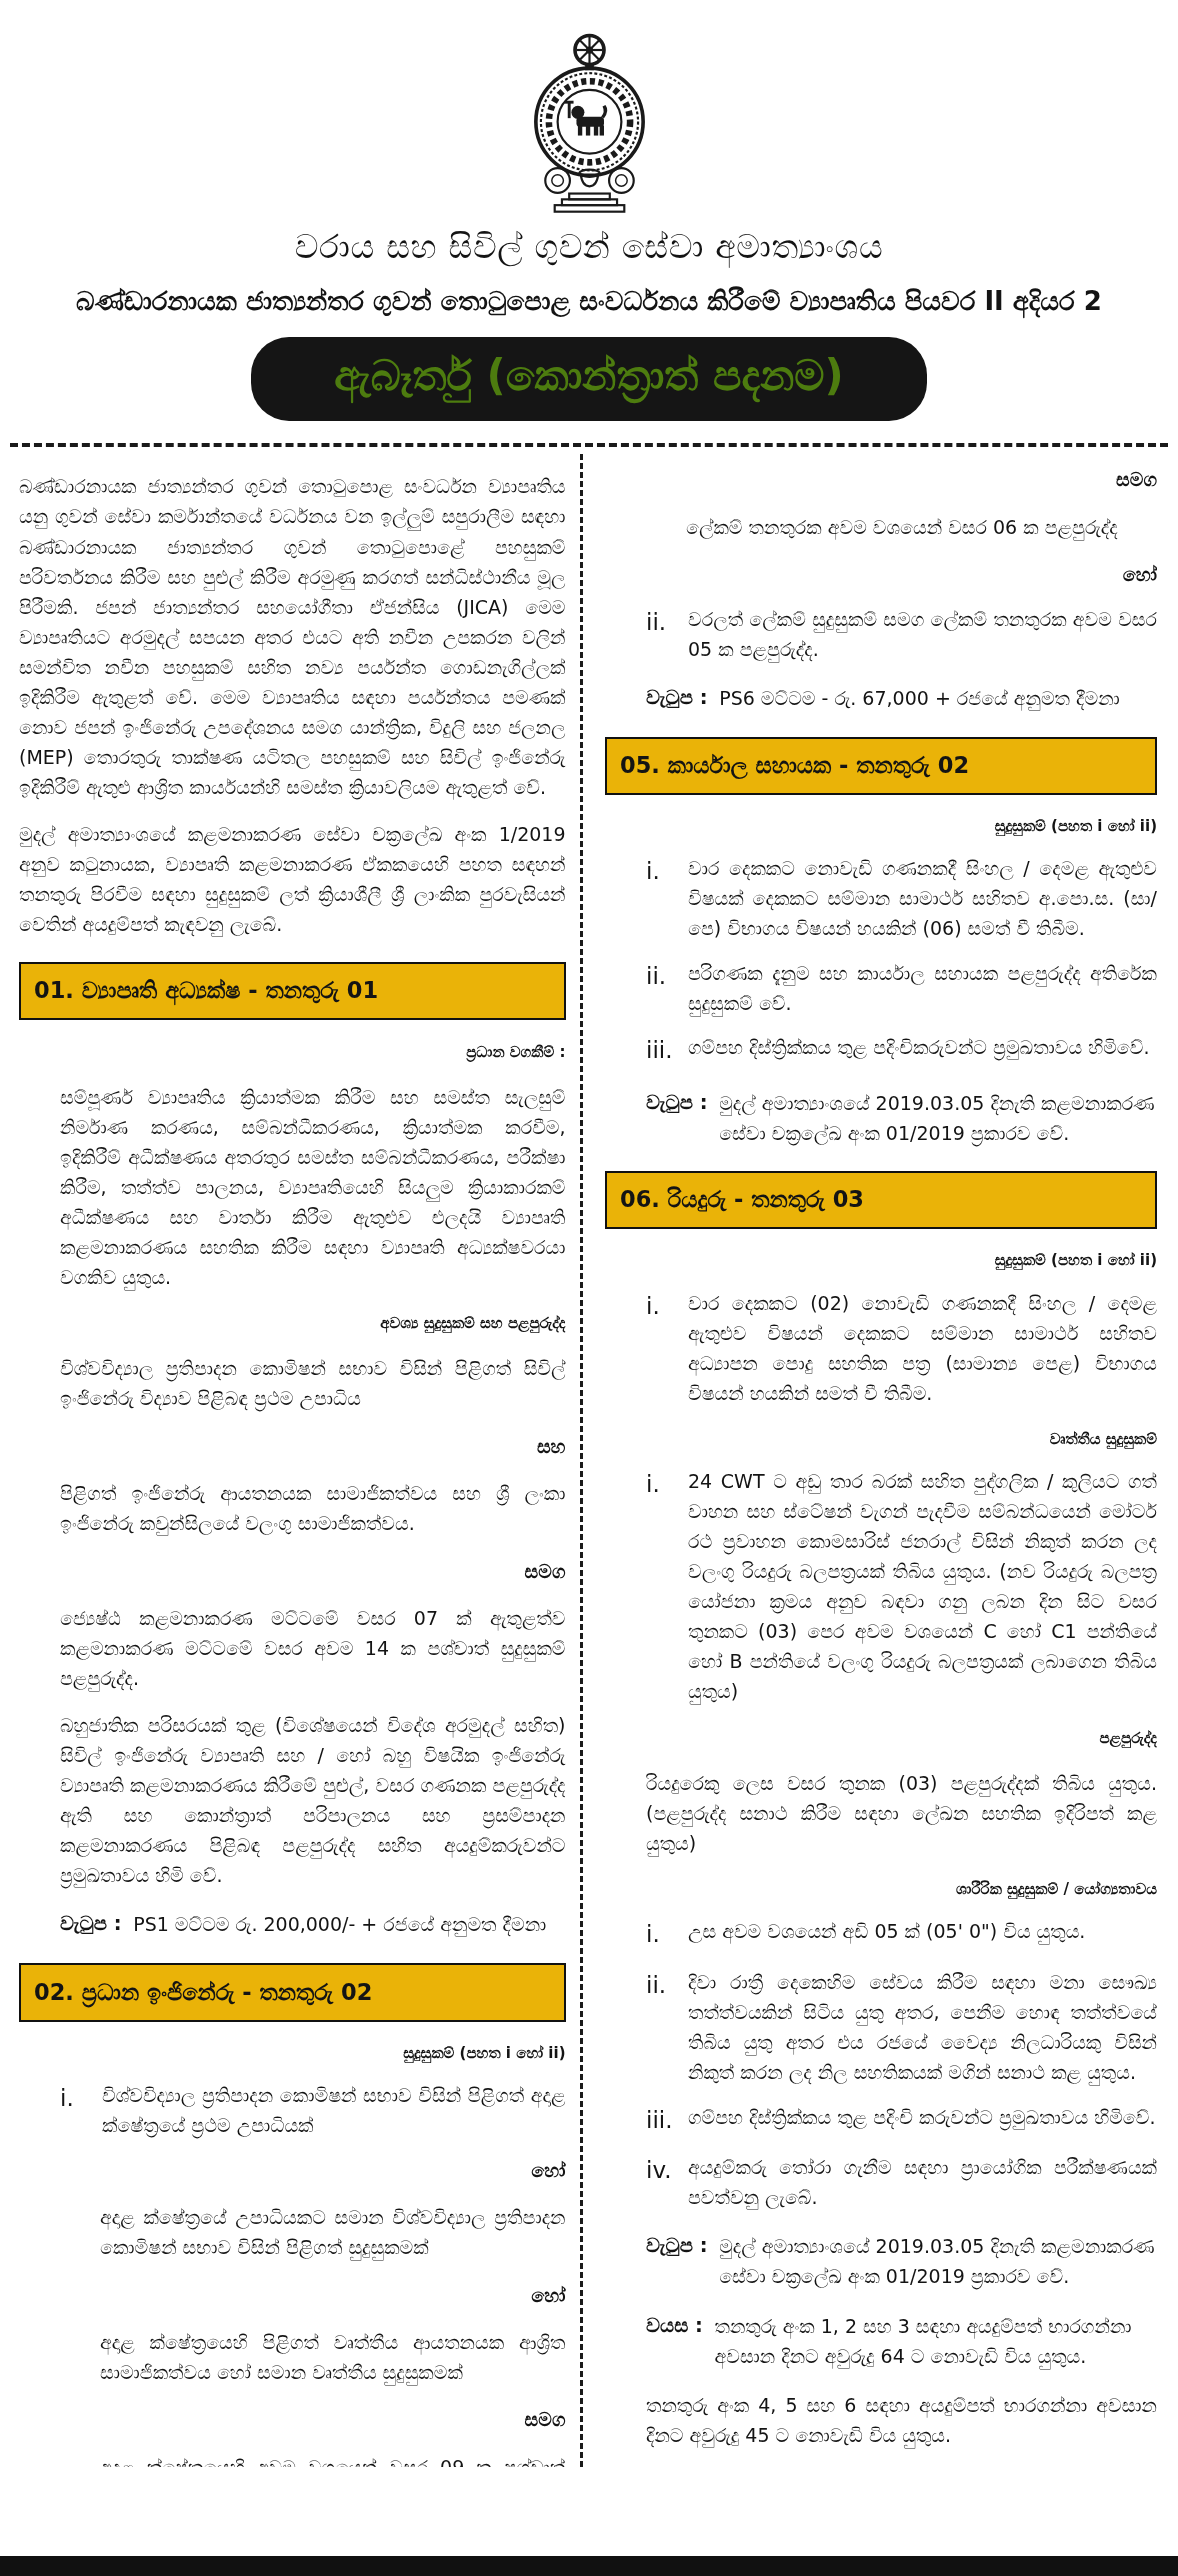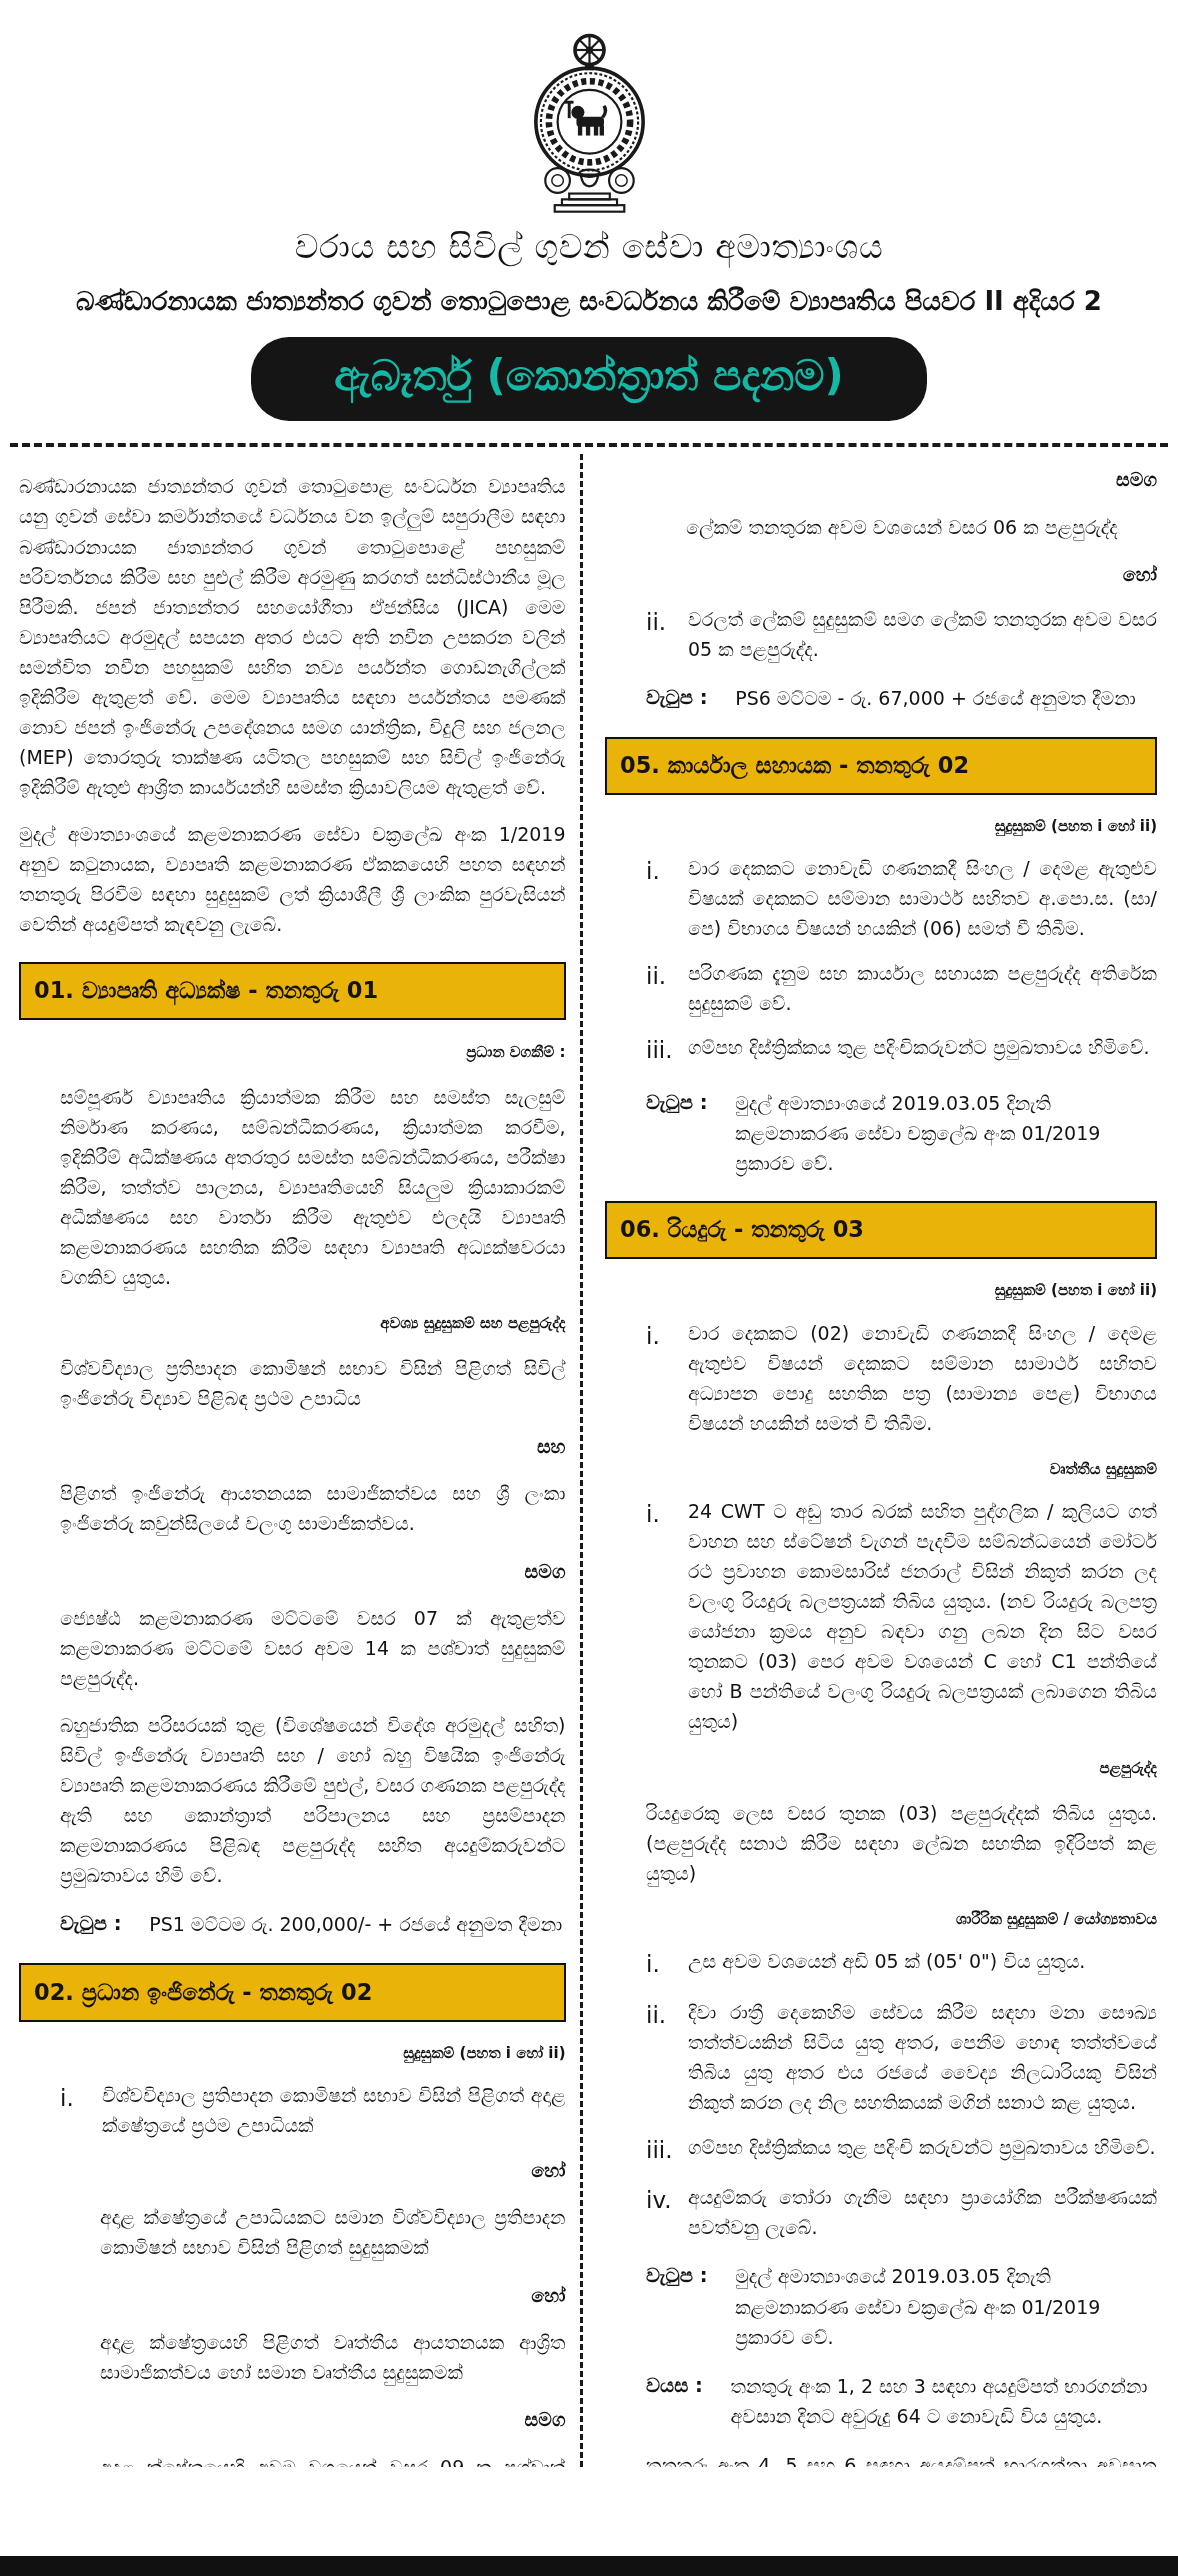--- a/index.html
+++ b/index.html
@@ -4,21 +4,21 @@
 <style>
   html,body{margin:0;padding:0;background:#e8e8e8;}
   .page{width:1178px;height:2576px;margin:0 auto;background:#ffffff;color:#141414;
         font-family:"DejaVu Sans","Liberation Sans",sans-serif;position:relative;overflow:hidden;box-sizing:border-box;}
   
   .header{text-align:center;padding-top:30.5px;}
   .emblem{display:inline-block;}
   .title1{font-size:33px;font-weight:normal;margin-top:10.2px;letter-spacing:0.7px;}
   .title2{font-size:31px;font-weight:bold;margin-top:16px;}
   .title3{font-size:26px;font-weight:bold;margin-top:19px;}
-  .banner{margin:20.3px auto 0;width:676px;background:#151515;color:#14b8a6;border-radius:38px;
+  .banner{margin:20.3px auto 0;width:676px;background:#151515;color:#4d7c0f;border-radius:38px;
           font-size:42px;font-weight:bold;padding:14.5px 8.7px 20.3px;box-sizing:border-box;}
   .top-rule{border-top:4.4px dashed #1a1a1a;margin:22px 10.2px 0 10.2px;height:0;}
   
   .cols{display:flex;align-items:stretch;padding:7.3px 10.2px 29px 19px;box-sizing:border-box;height:2049px;overflow:hidden;}
   .col{font-size:19px;line-height:1.58;text-align:justify;overflow:hidden;}
   .col.left{width:561px;padding-right:14.5px;box-sizing:border-box;}
   .divider{border-left:3.6px dashed #1a1a1a;}
   .col.right{width:574px;padding-left:22px;box-sizing:border-box;}
   
   .para{margin:17.4px 0;}
@@ -26,21 +26,21 @@
   .ind1{margin-left:41px;}
   .ind2{margin-left:81px;}
   .section-box{background:#eab308;border:2.2px solid #111111;font-weight:bold;font-size:22.5px;
                padding:9.4px 13px;margin:23px 0 19px 0;text-align:left;}
   .subhead{font-weight:bold;font-size:15px;margin:20.3px 0 8.7px 41px;text-align:right;}
   .subhead.sh0{margin-left:0;}
   .connector{text-align:right;font-weight:600;margin:10.2px 0 10.2px 41px;}
   .item{display:flex;margin:14.5px 0 14.5px 41px;}
   .item .num{flex:0 0 42px;font-size:23px;}
   .item .body{flex:1;text-align:justify;}
-  .labeled{display:flex;margin:19px 0 19px 41px;gap:16px;}
+  .labeled{display:flex;margin:19px 0 19px 41px;}
   .labeled .label{flex:0 0 auto;font-weight:bold;font-size:19.6px;padding-right:11.6px;white-space:nowrap;}
   .labeled .val{flex:1;text-align:left;}
   
   .bottom-bar{position:absolute;left:0;right:0;bottom:0;height:20.3px;background:#111111;}
 </style>
 </head>
 <body>
 
 <div class="page">
 

